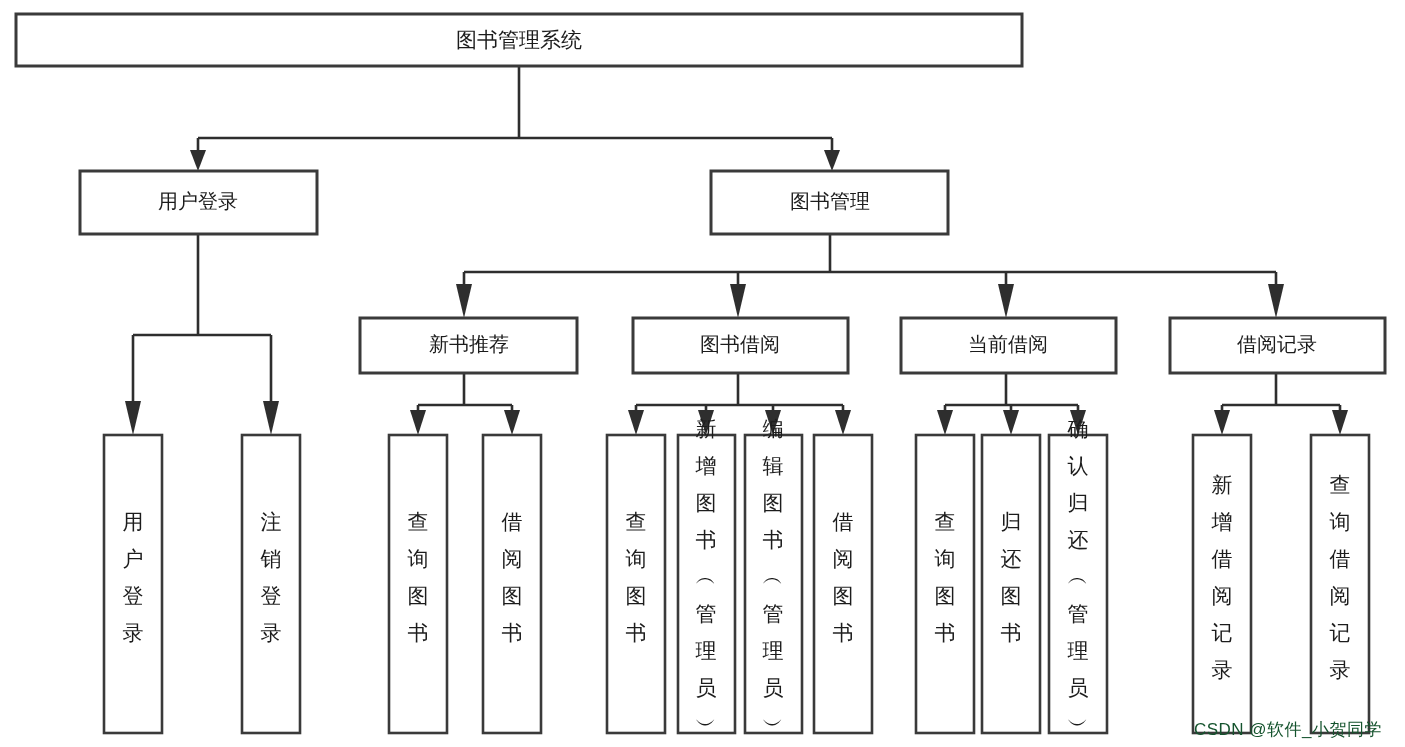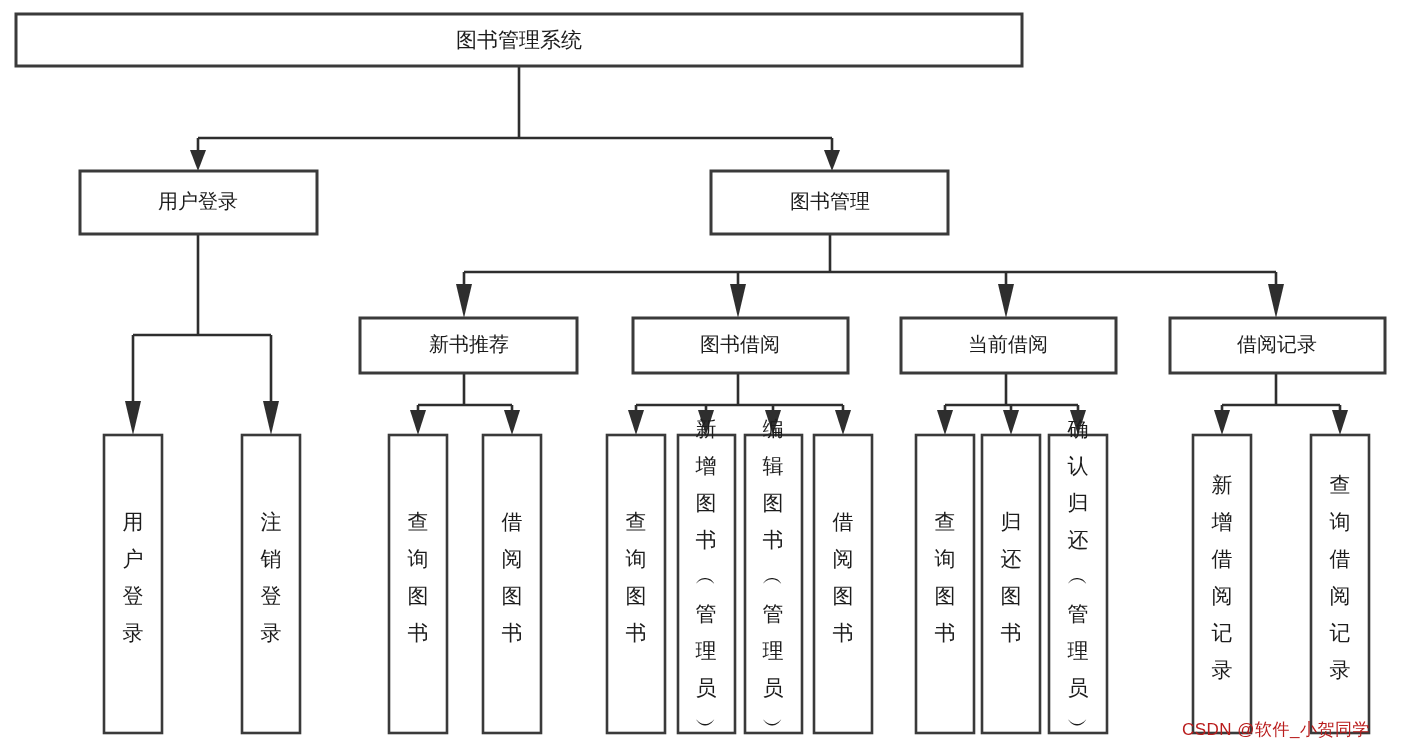--- a/index.html
+++ b/index.html
@@ -55,25 +55,25 @@
     font-size: 21px;
   }
   .vert-label {
     font-family: "Liberation Sans", "DejaVu Sans", sans-serif;
     fill: #1c1c1c;
     font-size: 21px;
     text-anchor: middle;
   }
   .watermark {
     position: absolute;
-    right: 20px;
+    right: 8px;
     bottom: 6px;
     font-family: "Liberation Sans", "DejaVu Sans", sans-serif;
     font-size: 17px;
-    color: #b91c1c;
+    color: #14532d;
     letter-spacing: 0.5px;
     white-space: nowrap;
     user-select: none;
   }
 </style>
 </head>
 <body>
 
 <div id="diagram-root">
   <svg id="flowchart" viewBox="0 0 1405 747" xmlns="http://www.w3.org/2000/svg">

